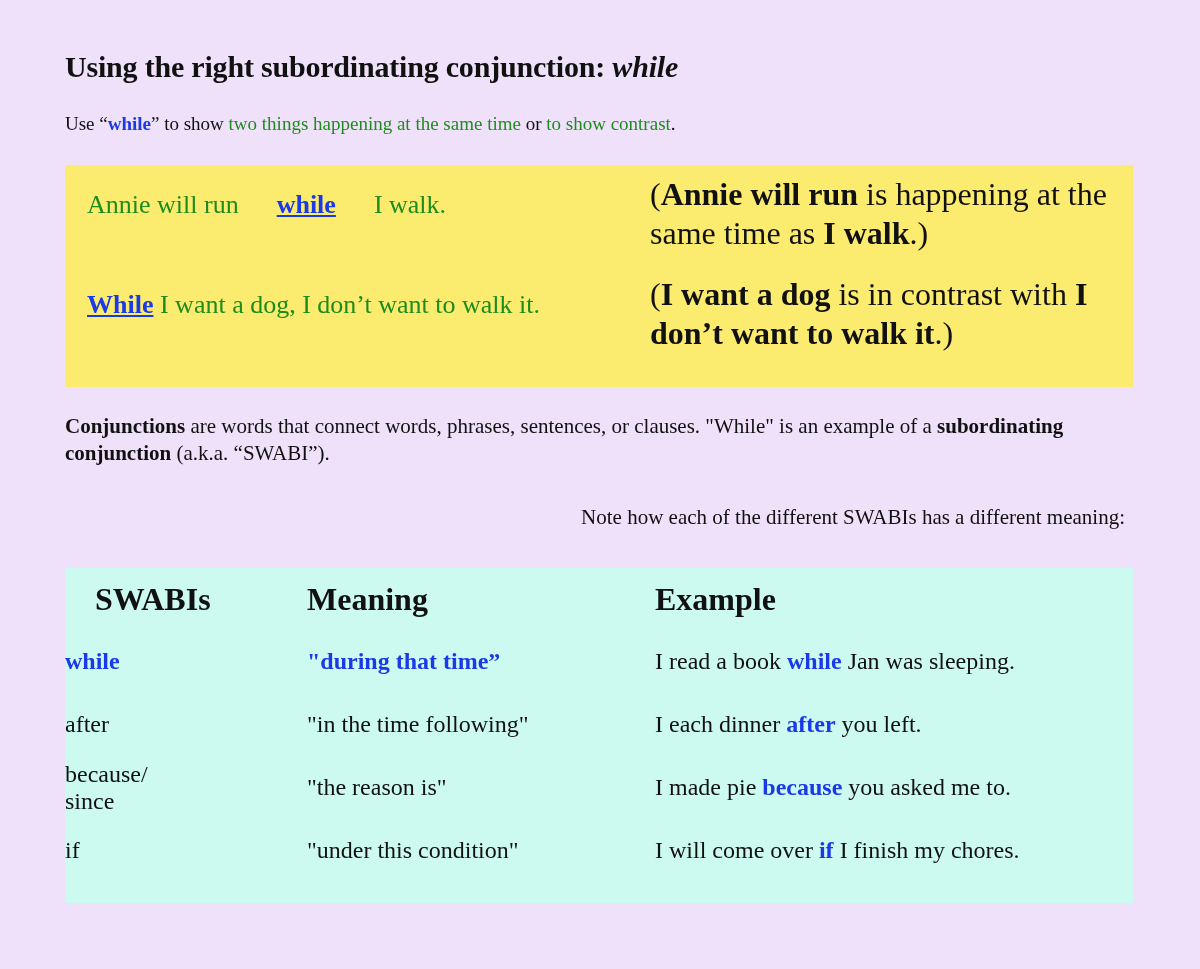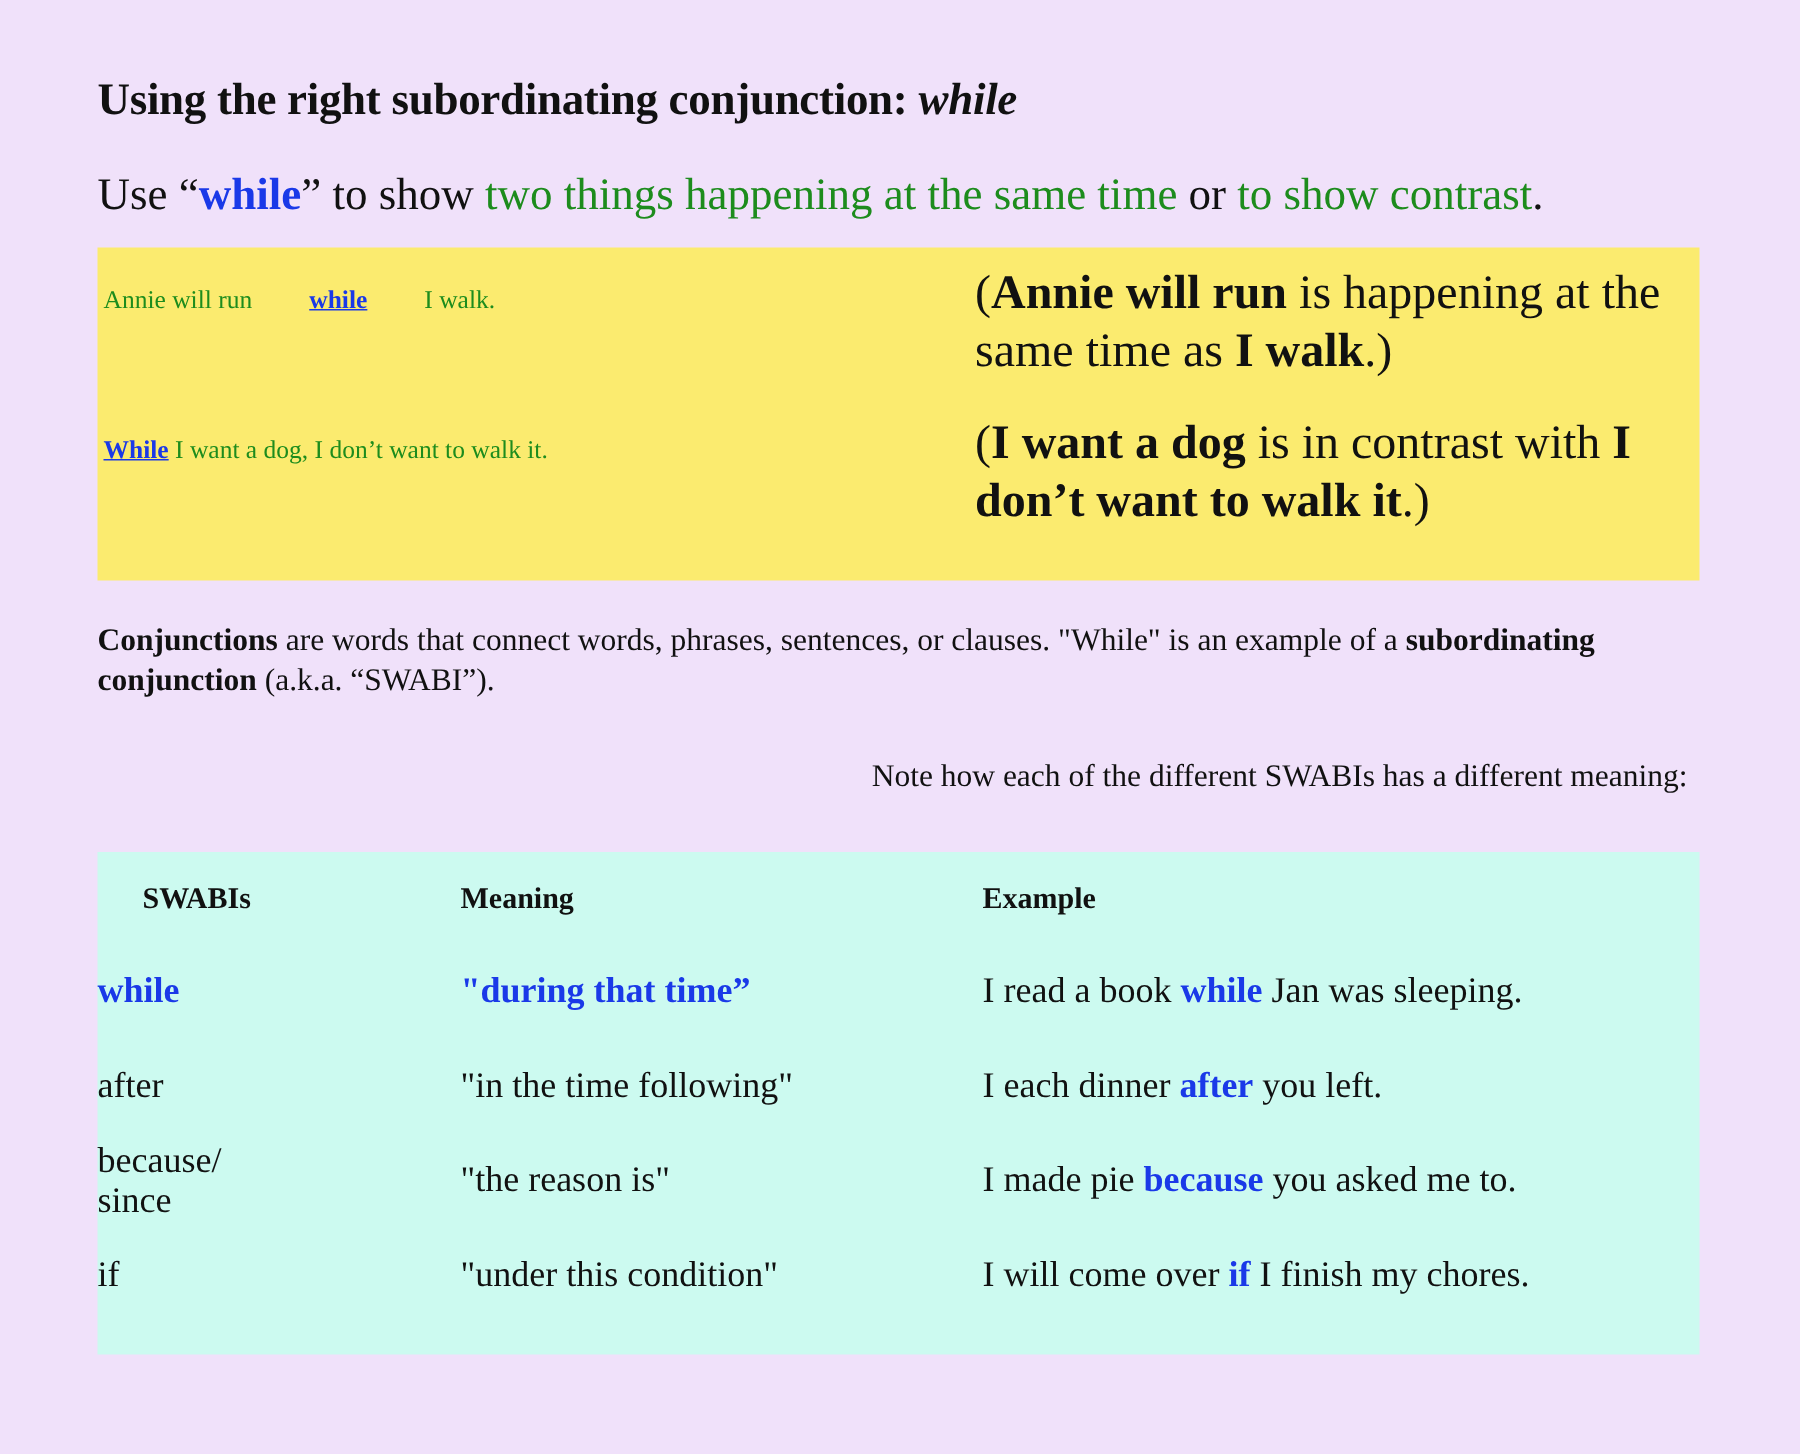--- a/index.html
+++ b/index.html
@@ -32,21 +32,21 @@
   }
   .title .italic {
     font-style: italic;
     font-weight: bold;
   }
 
   .intro {
     position: absolute;
     left: 65px;
     top: 113px;
-    font-size: 30px;
+    font-size: 19px;
     white-space: nowrap;
   }
 
   .green { color: #1d8c1d; }
   .blue  { color: #1a39e8; }
   .bold  { font-weight: bold; }
 
   
   .yellow-box {
     position: absolute;
@@ -59,24 +59,24 @@
   .y-row {
     position: absolute;
     left: 0;
     width: 100%;
   }
   .y-row.r1 { top: 25px; }
   .y-row.r2 { top: 125px; }
 
   .y-left {
     position: absolute;
-    left: 4px;
+    left: 22px;
     top: 0;
     width: 560px;
-    font-size: 17px;
+    font-size: 26px;
     color: #1d8c1d;
     white-space: nowrap;
   }
   .y-left .kw {
     color: #1a39e8;
     font-weight: bold;
     text-decoration: underline;
   }
   .y-left .sp-left { padding-left: 38px; }
   .y-left .sp-right { padding-right: 38px; }
@@ -117,21 +117,21 @@
     table-layout: fixed;
   }
   .swabi-table th,
   .swabi-table td {
     text-align: left;
     vertical-align: middle;
     padding: 0;
     border: none;
   }
   .swabi-table th {
-    font-size: 20px;
+    font-size: 32px;
     font-weight: bold;
     height: 62px;
     padding-left: 0;
   }
   .swabi-table td {
     font-size: 24px;
     height: 63px;
   }
   .col-swabi { width: 212px; padding-left: 30px !important; }
   .col-meaning { width: 348px; }

